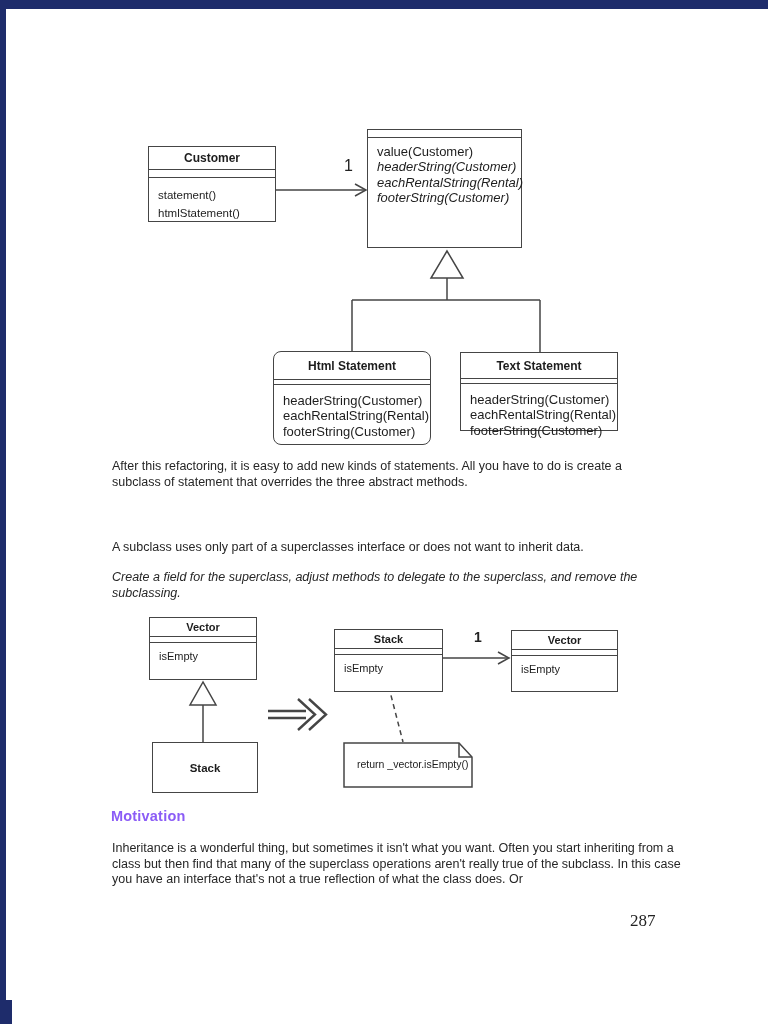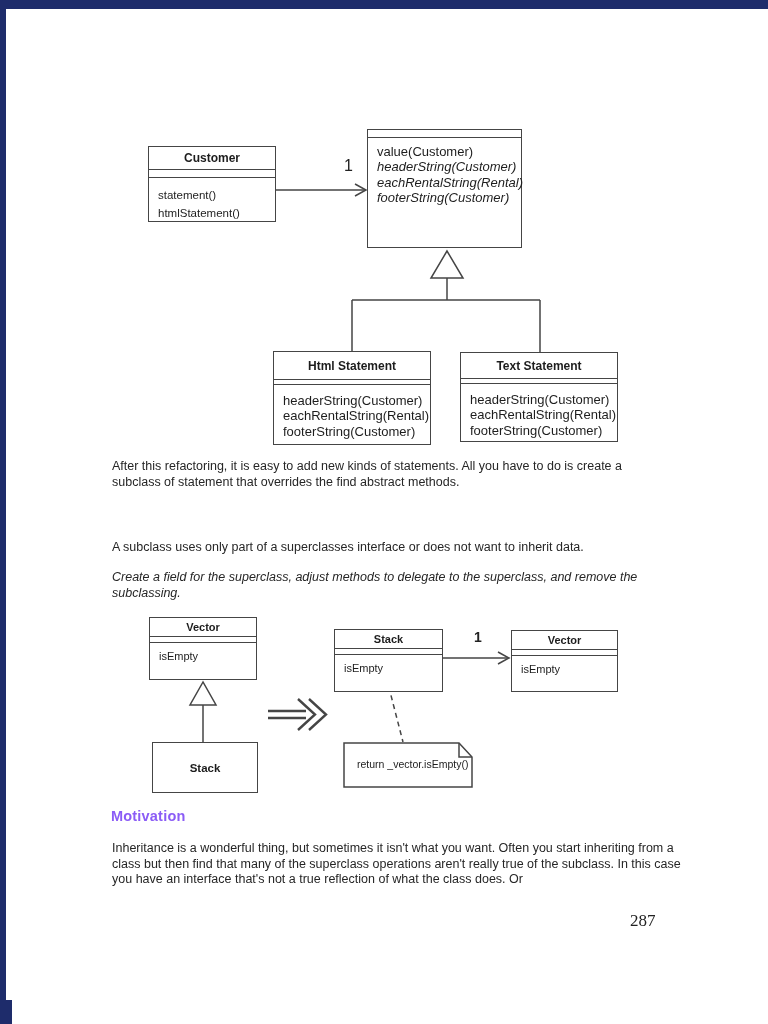--- a/index.html
+++ b/index.html
@@ -18,23 +18,23 @@
   .uml-title{text-align:center;font-weight:bold;font-size:12px;color:#1d1d1d;
              border-bottom:1.5px solid #454545;padding:4px 0 4px;}
   .uml-gap{height:7px;border-bottom:1.5px solid #454545;}
   .uml-methods{padding:6px 0 0 9px;font-size:13px;line-height:15.4px;color:#1d1d1d;white-space:nowrap;}
   .it{font-style:italic;}
 
   #box-customer{left:148px;top:146px;width:128px;height:76px;}
   #box-customer .uml-methods{padding-top:9px;line-height:17.5px;font-size:11.5px;}
   #box-statement{left:367px;top:129px;width:155px;height:119px;}
   #box-statement .uml-title{font-style:italic;}
-  #box-html{left:273px;top:351px;width:158px;height:94px;}
+  #box-html{left:273px;top:351px;width:158px;height:94px;border-radius:8px;}
   #box-html .uml-title{padding:7px 0 6px;}
-  #box-text{left:460px;top:352px;width:158px;height:90px;}
+  #box-text{left:460px;top:352px;width:158px;height:79px;}
   #box-text .uml-title{padding:6px 0 5px;}
   #box-html .uml-gap,#box-text .uml-gap{height:4px;}
   #box-html .uml-methods,#box-text .uml-methods{padding-top:8px;}
 
   #box-vector-left{left:149px;top:617px;width:108px;height:63px;}
   #box-stack-right{left:334px;top:629px;width:109px;height:63px;}
   #box-vector-right{left:511px;top:630px;width:107px;height:62px;}
   .small-box .uml-title{font-size:11px;padding:3px 0 3px;}
   .small-box .uml-gap{height:5px;}
   .small-box .uml-methods{padding-top:6px;font-size:11px;}
@@ -139,21 +139,21 @@
   <div id="box-text" class="uml-box">
     <div class="uml-title">Text Statement</div>
     <div class="uml-gap"></div>
     <div class="uml-methods">
       <div>headerString(Customer)</div>
       <div>eachRentalString(Rental)</div>
       <div>footerString(Customer)</div>
     </div>
   </div>
 
-  <div id="p1" class="para">After this refactoring, it is easy to add new kinds of statements. All you have to do is create a subclass of statement that overrides the find abstract methods.</div>
+  <div id="p1" class="para">After this refactoring, it is easy to add new kinds of statements. All you have to do is create a subclass of statement that overrides the three abstract methods.</div>
   <div id="p2" class="para">A subclass uses only part of a superclasses interface or does not want to inherit data.</div>
   <div id="p3" class="para">Create a field for the superclass, adjust methods to delegate to the superclass, and remove the subclassing.</div>
 
   <div id="box-vector-left" class="uml-box small-box">
     <div class="uml-title">Vector</div>
     <div class="uml-gap"></div>
     <div class="uml-methods">
       <div>isEmpty</div>
     </div>
   </div>

